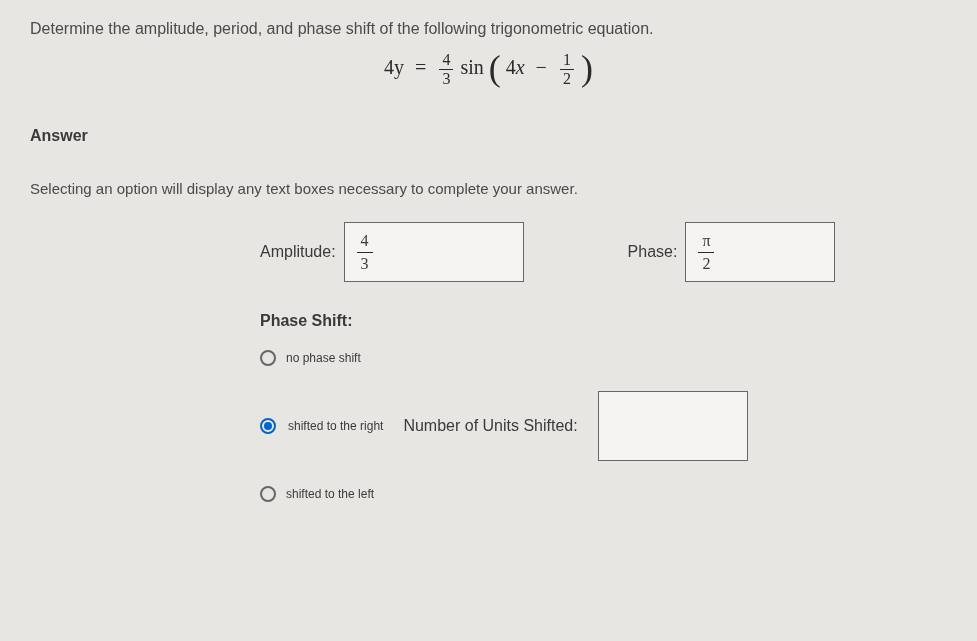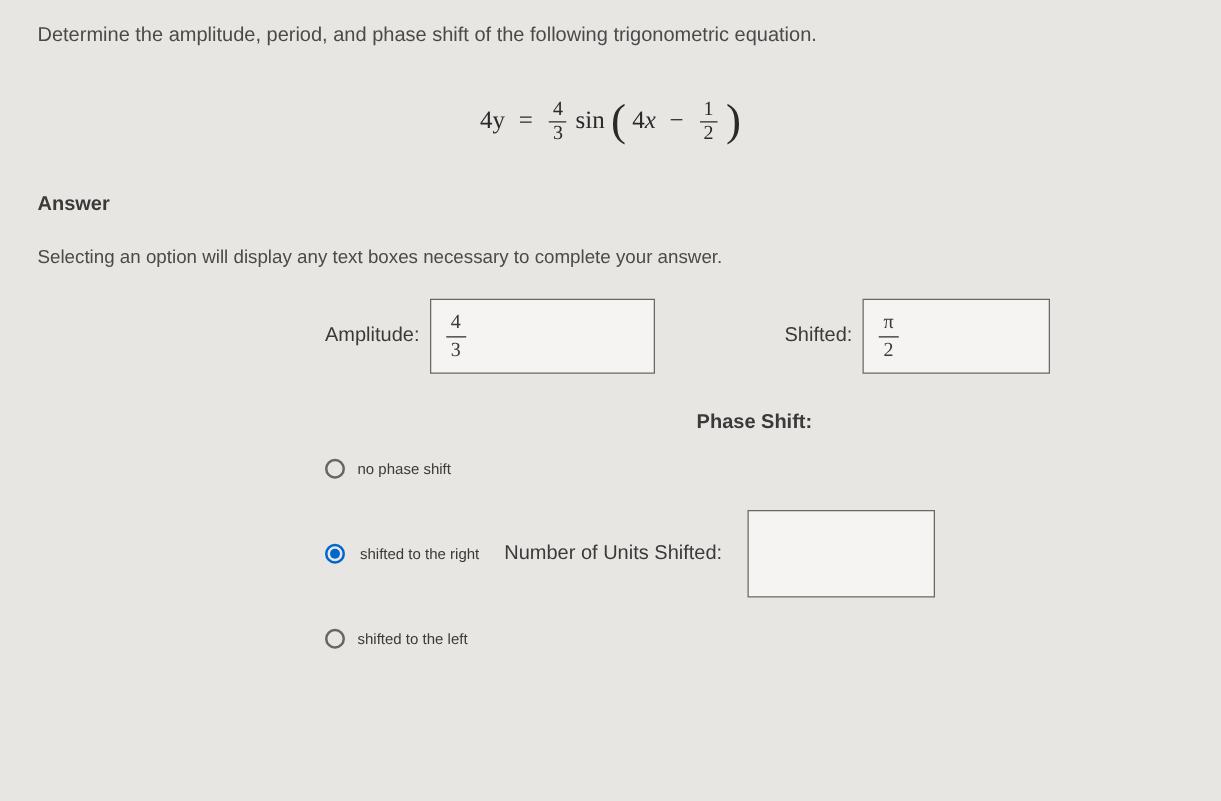--- a/index.html
+++ b/index.html
@@ -11,21 +11,21 @@
       font-family: -apple-system, BlinkMacSystemFont, 'Segoe UI', Arial, sans-serif;
       background: #e8e6e3;
       width: 977px;
       height: 641px;
       padding: 20px 30px;
       color: #3a3a3a;
     }
     .question-text {
       font-size: 16px;
       color: #4a4a4a;
-      margin-bottom: 42px;
+      margin-bottom: 14px;
     }
     .equation-row {
       text-align: center;
       font-family: 'Times New Roman', serif;
       font-size: 20px;
       margin-bottom: 40px;
       color: #2a2a2a;
       margin-top: 14px;
     }
     .equation-row .frac {
@@ -50,21 +50,21 @@
       vertical-align: middle;
       display: inline-block;
       line-height: 0;
       position: relative;
       top: -2px;
     }
     .answer-heading {
       font-weight: bold;
       font-size: 16px;
       color: #3a3a3a;
-      margin-bottom: 24px;
+      margin-bottom: 35px;
     }
     .instruction {
       font-size: 15px;
       color: #4a4a4a;
       margin-bottom: 25px;
     }
     .inputs-row {
       display: flex;
       align-items: center;
       gap: 104px;
@@ -114,21 +114,20 @@
       padding: 2px 4px 0;
     }
     .phase-section {
       margin-left: 230px;
     }
     .phase-heading {
       font-weight: bold;
       font-size: 16px;
       margin-bottom: 20px;
       color: #3a3a3a;
-      text-align: center;
     }
     .radio-option {
       display: flex;
       align-items: center;
       gap: 10px;
       margin-bottom: 25px;
       font-size: 12px;
       color: #3a3a3a;
     }
     .radio-circle {
@@ -196,21 +195,21 @@
   <div class="input-group">
     <span class="input-label">Amplitude:</span>
     <div class="input-box">
       <span class="frac">
         <span class="num">4</span>
         <span class="den">3</span>
       </span>
     </div>
   </div>
   <div class="input-group">
-    <span class="input-label">Shifted:</span>
+    <span class="input-label">Phase:</span>
     <div class="input-box narrow">
       <span class="frac">
         <span class="num">π</span>
         <span class="den">2</span>
       </span>
     </div>
   </div>
 </div>
 
 <div class="phase-section">

